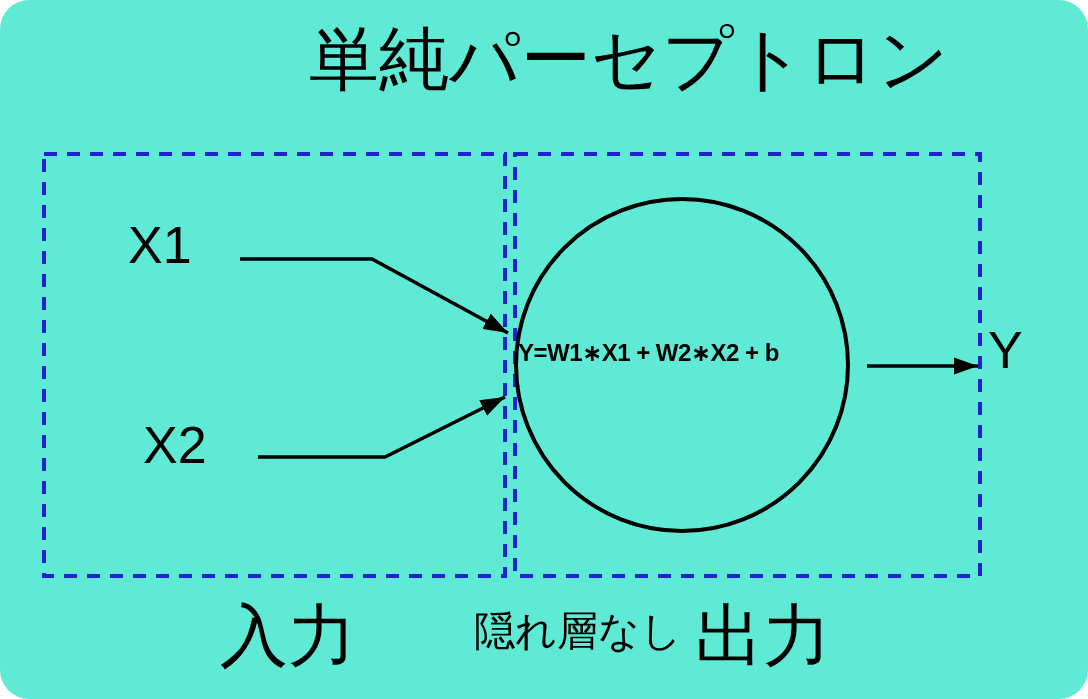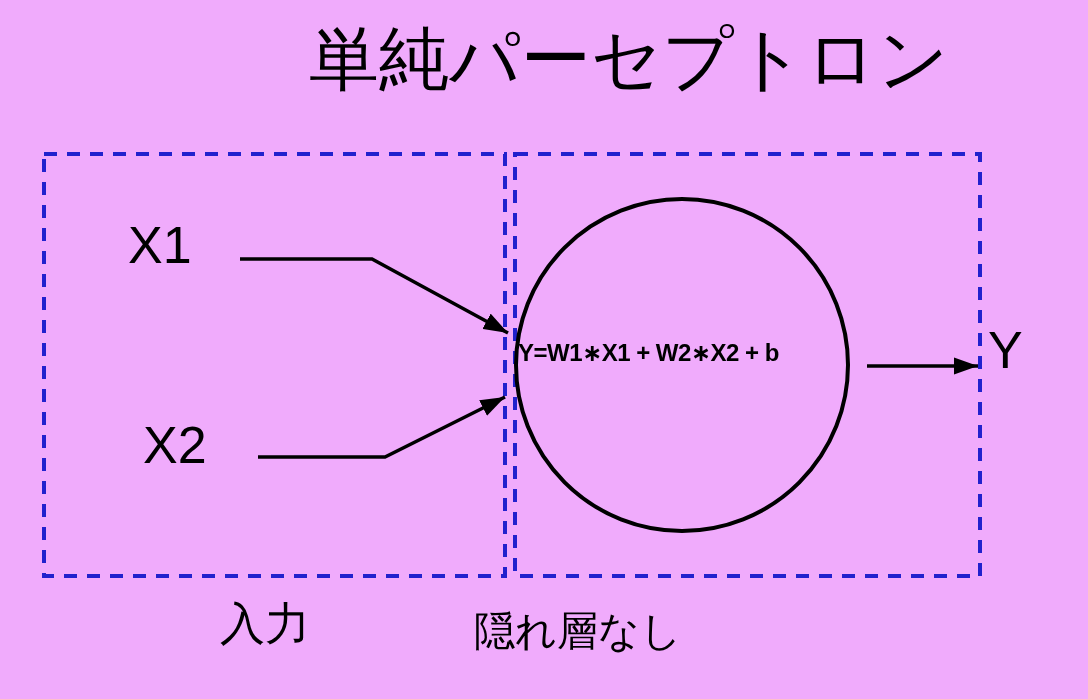--- a/index.html
+++ b/index.html
@@ -5,23 +5,24 @@
   html, body {
     margin: 0;
     padding: 0;
     background: #ffffff;
     font-family: "Liberation Sans", "DejaVu Sans", sans-serif;
   }
   .stage {
     position: relative;
     width: 1088px;
     height: 699px;
-    background: #f0abfc;
+    background: #5eead4;
     overflow: hidden;
     color: var(--ink, #000);
+    border-radius: 29px;
   }
   .stage svg.layer {
     position: absolute;
     left: 0; top: 0;
     width: 1088px;
     height: 699px;
   }
   .dash-box {
     fill: none;
     stroke: var(--accent, #2121cd);
@@ -52,21 +53,21 @@
   .node-label { font-size: 52px; }
   .x1 { left: 128px; top: 219px; }
   .x2 { left: 143px; top: 419px; }
   .y-out { left: 988px; top: 324px; }
   .equation {
     left: 518px; top: 341px;
     font-size: 24px;
     font-weight: bold;
     letter-spacing: -0.5px;
   }
-  .region-label { font-size: 45px; text-align: right; }
+  .region-label { font-size: 68px; text-align: right; }
   .region-input  { left: 220px; top: 601px; }
   .region-output { left: 695px; top: 601px; }
   .hidden-note {
     left: 436px; top: 611px;
     font-size: 41px;
     margin-left: 38px;
   }
 </style>
 </head>
 <body>
@@ -94,14 +95,15 @@
 
   <div class="txt node-label x1">X1</div>
   <div class="txt node-label x2">X2</div>
 
   <div class="txt equation">Y=W1∗X1 + W2∗X2 + b</div>
 
   <div class="txt node-label y-out">Y</div>
 
   <div class="txt region-label region-input">入力</div>
   <div class="txt hidden-note">隠れ層なし</div>
+  <div class="txt region-label region-output">出力</div>
 
 </div>
 
 </body></html>

